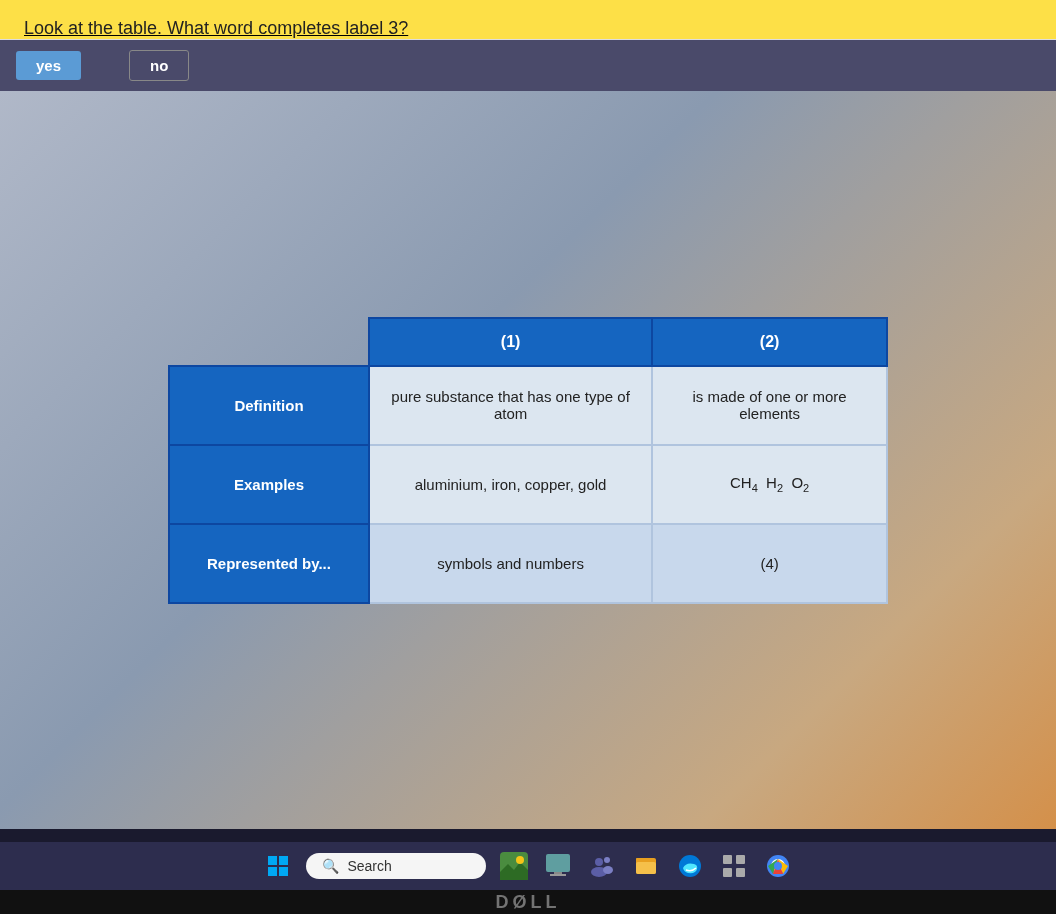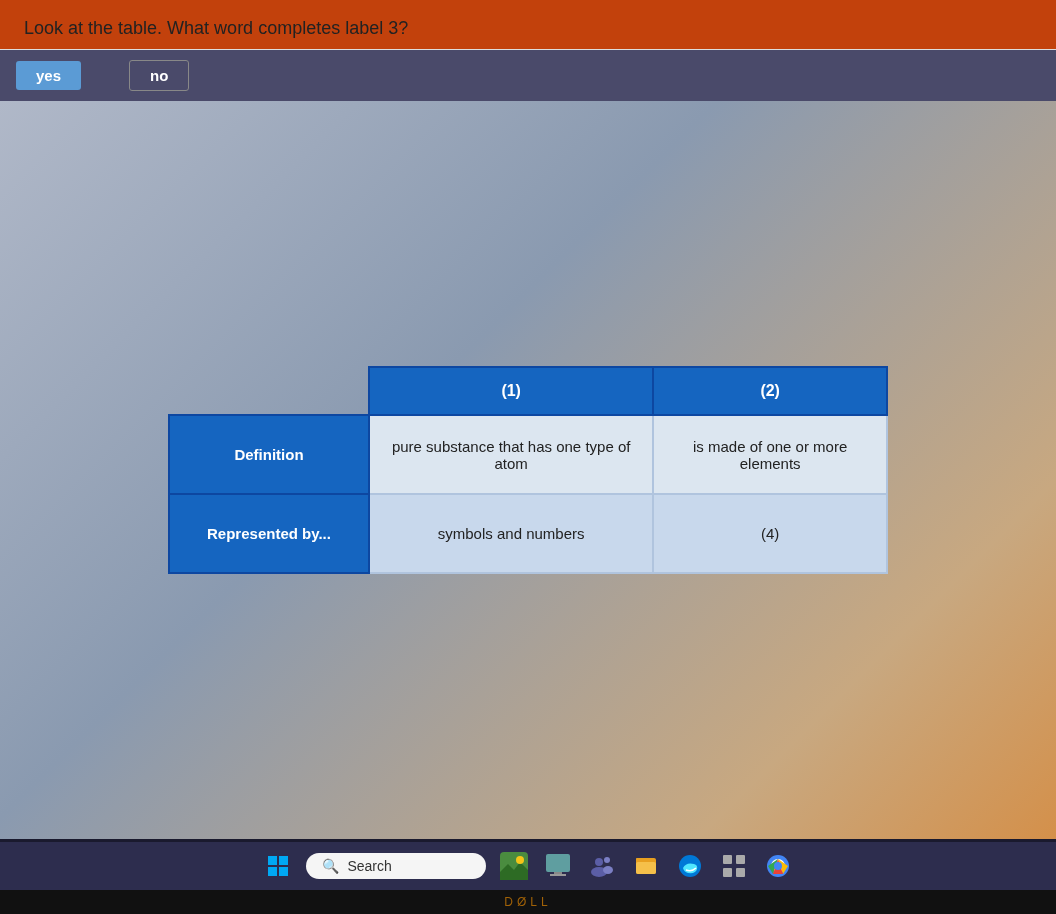--- a/index.html
+++ b/index.html
@@ -7,24 +7,25 @@
       width: 1056px;
       height: 914px;
       font-family: 'Segoe UI', Arial, sans-serif;
       background: #1a1a2e;
       overflow: hidden;
       position: relative;
     }
 
     
     .header-bar {
-      background: #c2410c;
-      width: 100%;
-      padding: 18px 24px 10px;
+      background: #fde047;
+      width: 100%;
+      padding: 18px 24px 0;
       border-bottom: 1px solid #ddd;
+      text-decoration: underline;
     }
 
     
     .button-bar {
       background: #4a4a6a;
       width: 100%;
       padding: 10px 16px;
       display: flex;
       gap: 8px;
       align-items: center;
@@ -175,23 +176,23 @@
       height: 32px;
       display: flex;
       align-items: center;
       justify-content: center;
       font-size: 20px;
       color: #fff;
       cursor: pointer;
     }
 
     .dell-logo {
-      color: #a16207;
-      font-size: 12px;
-      font-weight: normal;
+      color: #737373;
+      font-size: 18px;
+      font-weight: bold;
       letter-spacing: 4px;
     }
   </style>
 </head>
 <body>
 
 <div class="header-bar">
   <span style="font-size:18px; color:#222; font-weight:500;">Look at the table. What word completes label 3?</span>
 </div>
 
@@ -211,20 +212,27 @@
         <td>(2)</td>
       </tr>
 
       <tr>
         <td class="row-label">Definition</td>
         <td class="data-cell">pure substance that has one type of atom</td>
         <td class="data-cell">is made of one or more elements</td>
       </tr>
 
 
+      <tr>
+        <td class="row-label">Examples</td>
+        <td class="data-cell">aluminium, iron, copper, gold</td>
+        <td class="data-cell chem">
+          CH<sub>4</sub>&nbsp;&nbsp;H<sub>2</sub>&nbsp;&nbsp;O<sub>2</sub>
+        </td>
+      </tr>
 
       <tr>
         <td class="row-label">Represented by...</td>
         <td class="data-cell alt">symbols and numbers</td>
         <td class="data-cell alt">(4)</td>
       </tr>
     </tbody>
       </table>
   </div>
 </div>

